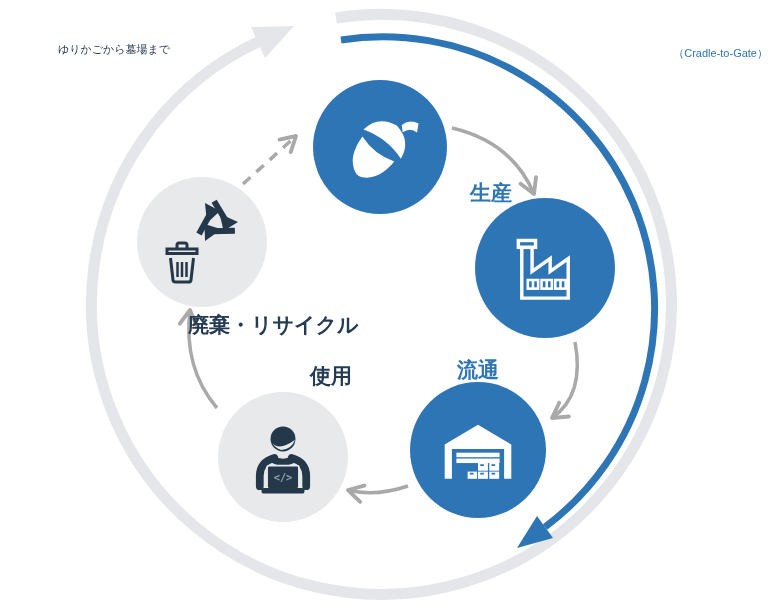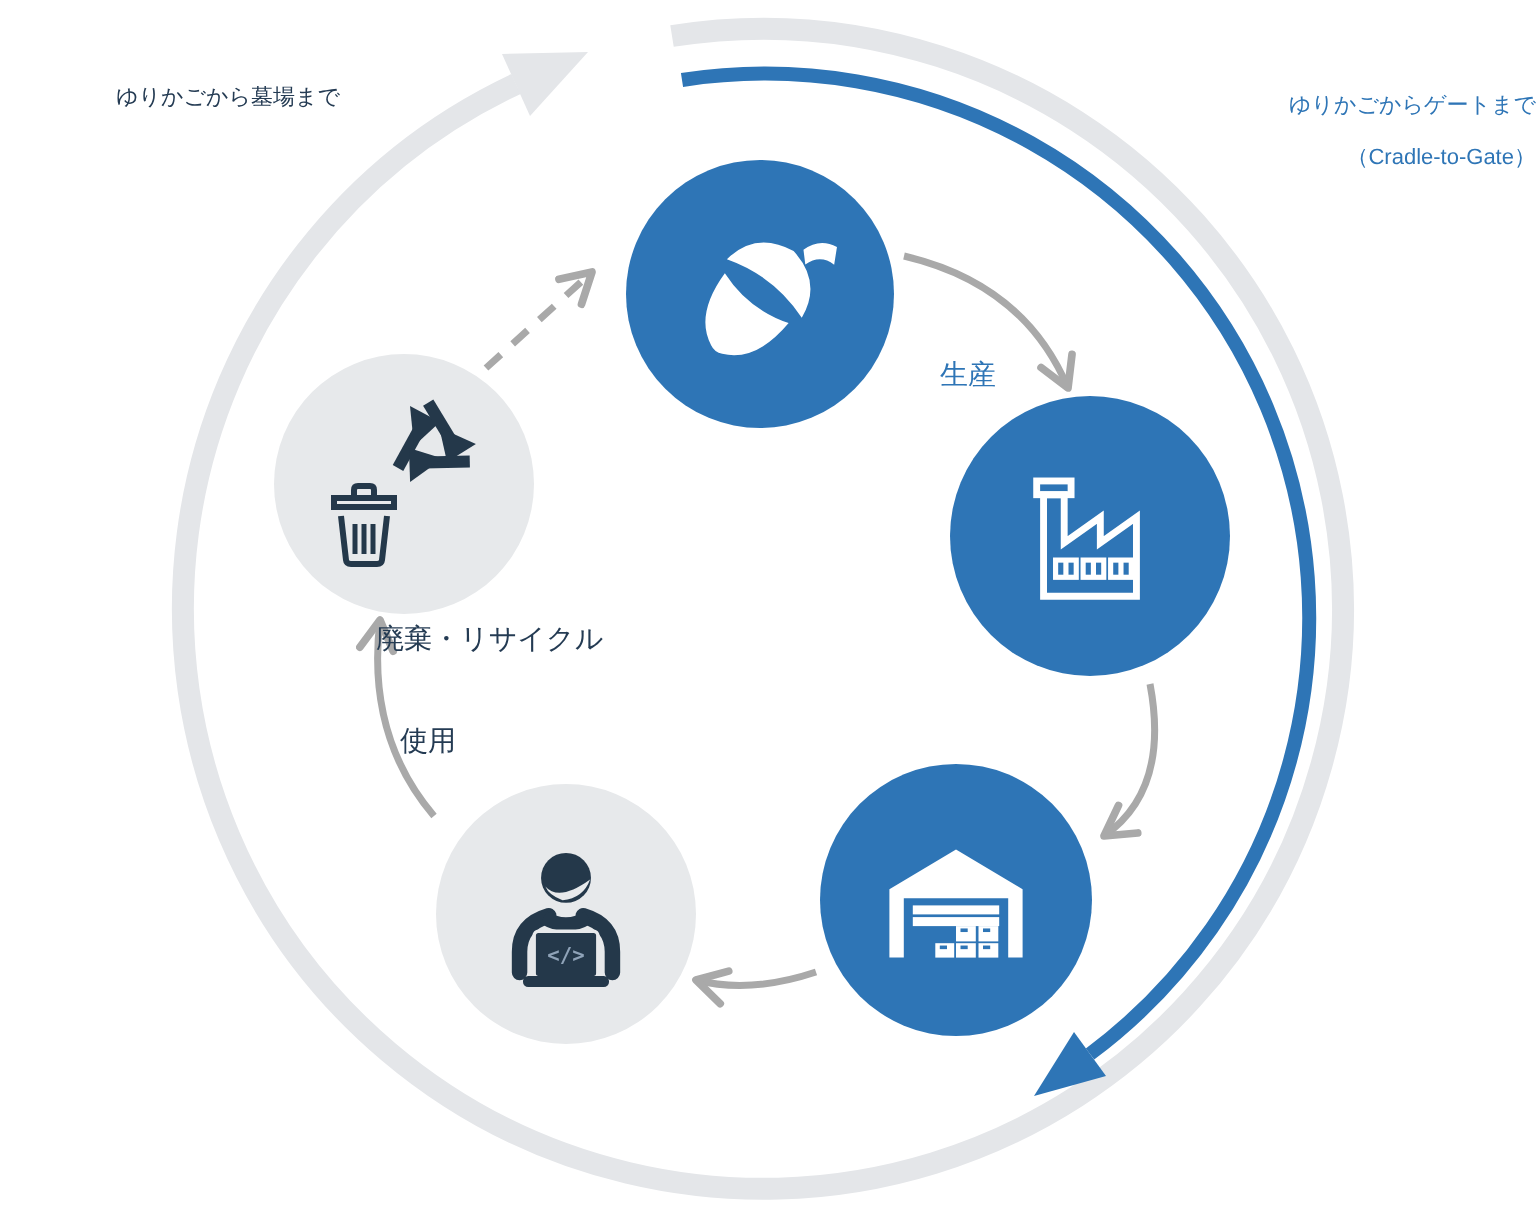--- a/index.html
+++ b/index.html
@@ -16,27 +16,27 @@
   
   .stage-circle{border-radius:50%;display:flex;align-items:center;justify-content:center;}
   .stage-blue{background:#2E75B6;}
   .stage-gray{background:#E7E9EB;}
   #circle-materials   {left:313px;top:80px; width:134px;height:134px;}
   #circle-production  {left:475px;top:198px;width:140px;height:140px;}
   #circle-distribution{left:410px;top:382px;width:136px;height:136px;}
   #circle-use         {left:218px;top:392px;width:130px;height:130px;}
   #circle-disposal    {left:137px;top:177px;width:130px;height:130px;}
   
-  .stage-label{font-weight:normal;font-size:14px;white-space:nowrap;}
+  .stage-label{font-weight:bold;font-size:21px;white-space:nowrap;}
   .lbl-blue{color:#2E75B6;}
   .lbl-navy{color:#243B53;}
   #label-materials   {left:307px;top:217px;width:146px;text-align:center;}
   #label-production  {left:470px;top:179px;}
   #label-distribution{left:406px;top:356px;width:144px;text-align:center;}
-  #label-use         {left:200px;top:362px;width:138px;text-align:left;}
+  #label-use         {left:214px;top:362px;width:138px;text-align:right;}
   #label-disposal    {left:188px;top:311px;}
   
   #arrow-layer{left:0;top:0;z-index:0;}
   .stage-circle,.stage-label,.hdr{z-index:2;}
 </style>
 </head>
 <body>
 
 <div id="canvas">
 
@@ -59,21 +59,20 @@
     <path d="M 217,408 Q 183,368 190,310" fill="none" stroke="#A9A9A9" stroke-width="3.5" marker-end="url(#chev)"></path>
 
     <path d="M 243,184 L 296,136" fill="none" stroke="#A9A9A9" stroke-width="3.5" stroke-dasharray="10 8" marker-end="url(#chev)"></path>
   </svg>
 
   <div id="hdr-grave" class="abs hdr">
     <div>ゆりかごから墓場まで</div>
   </div>
 
   <div id="hdr-gate" class="abs hdr">
-    <div>ゆりかごからゲートまで</div>
     <div>（Cradle-to-Gate）</div>
   </div>
 
   <div id="circle-materials" class="abs stage-circle stage-blue">
     <svg width="88" height="88" viewBox="0 0 100 100">
       <g transform="rotate(38 50 50)" fill="#ffffff">
         <path d="M54,15 Q57,4 68,2 L73,11 Q63,11 60,21 Z"></path>
         <path d="M23,46 Q26,23 50,19 Q74,23 77,46 Q50,37 23,46 Z"></path>
         <path d="M27,53 Q28,82 46,90 Q50,92 54,90 Q72,82 73,53 Q50,61 27,53 Z"></path>
       </g>
@@ -112,20 +111,21 @@
       </g>
       <g fill="#2E75B6">
         <rect x="52.5" y="65.8" width="4" height="2"></rect>
           <rect x="65" y="65.8" width="4" height="2"></rect>
         <rect x="52.5" y="75.3" width="4" height="2"></rect>
           <rect x="65" y="75.3" width="4" height="2"></rect>
         <rect x="41" y="75.3" width="4" height="2"></rect>
       </g>
     </svg>
   </div>
+  <div id="label-distribution" class="abs stage-label lbl-blue">流通</div>
 
   <div id="circle-use" class="abs stage-circle stage-gray">
     <svg width="86" height="86" viewBox="0 0 100 100">
       <circle cx="50" cy="29" r="14.5" fill="#24384A"></circle>
       <path d="M38,34 Q46,43 64,30 Q60,41 48,42 Q40,39 38,34 Z" fill="#E7E9EB"></path>
       <path d="M23,84 V72 Q23,56 40,51 M77,84 V72 Q77,56 60,51" fill="none" stroke="#24384A" stroke-width="9" stroke-linecap="round"></path>
       <path d="M37,52 Q50,60 63,52" fill="none" stroke="#24384A" stroke-width="8"></path>
       <rect x="31.5" y="60" width="37" height="27" rx="2.5" fill="#24384A" stroke="#E7E9EB" stroke-width="2"></rect>
       <text x="50" y="78" text-anchor="middle" font-size="12" font-weight="bold" fill="#8FA3B8" font-family="DejaVu Sans Mono, monospace">&lt;/&gt;</text>
       <rect x="25" y="86" width="50" height="6.5" rx="3" fill="#24384A"></rect>

